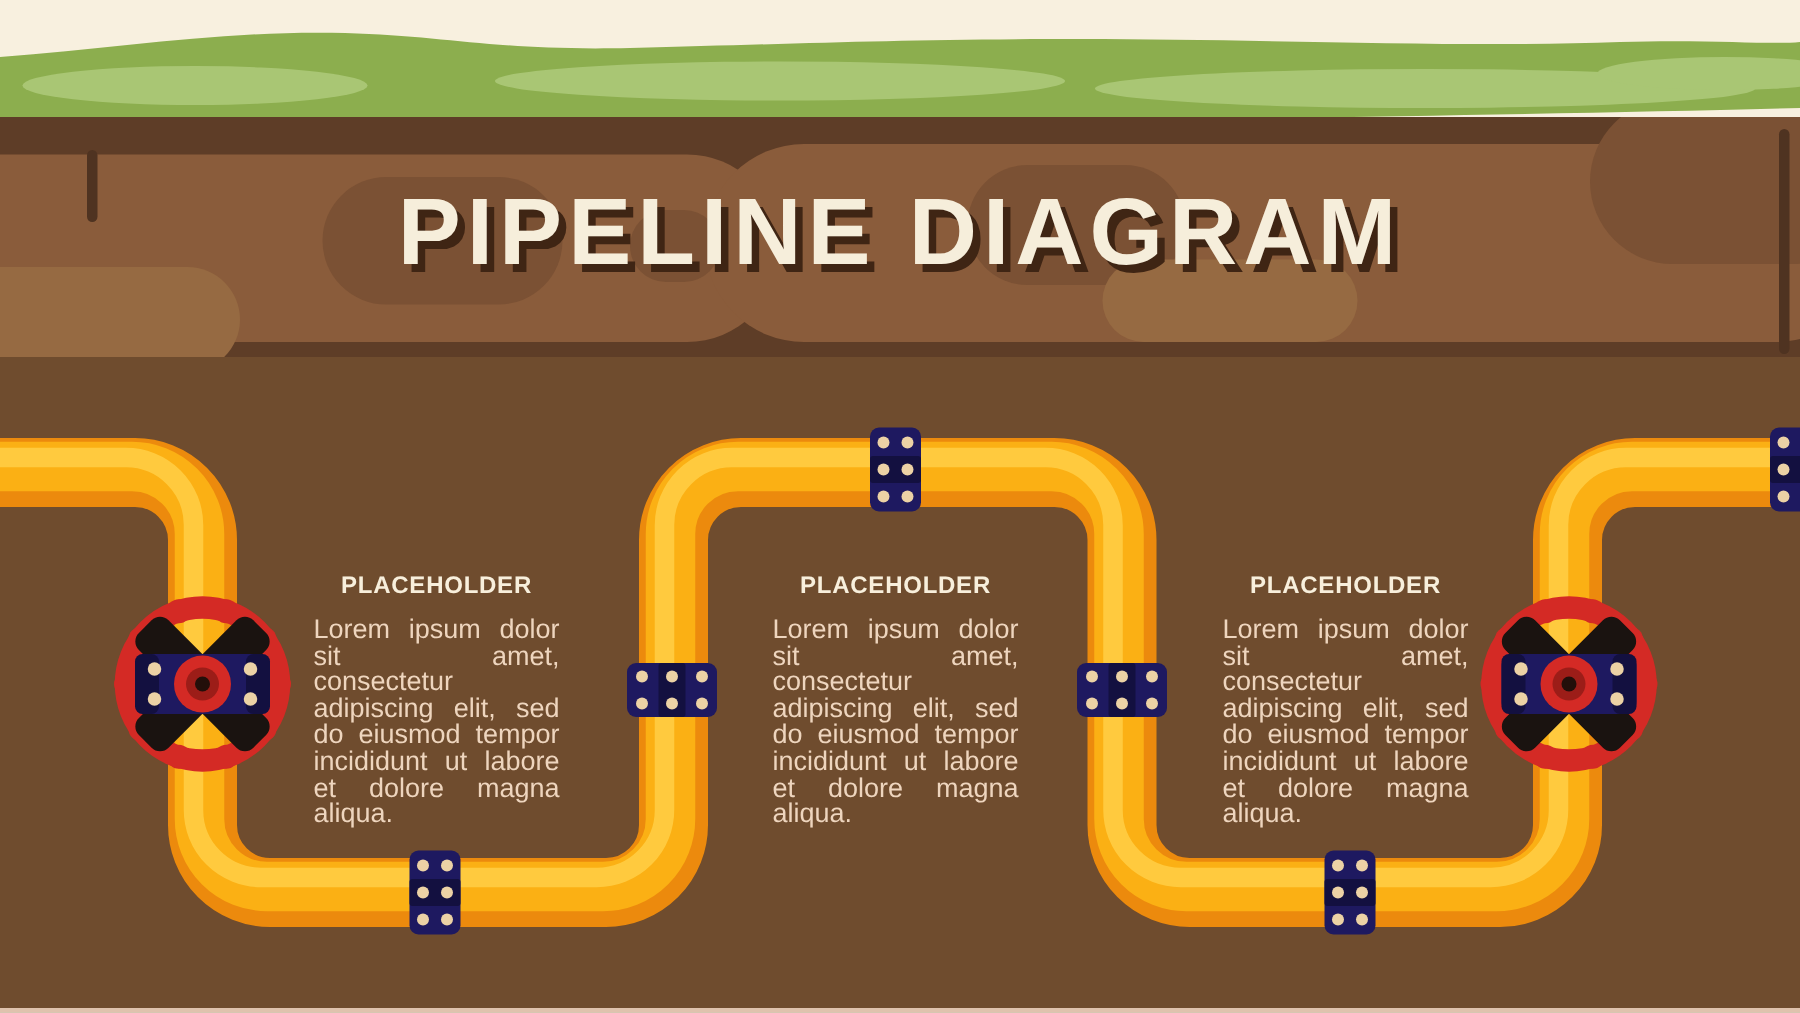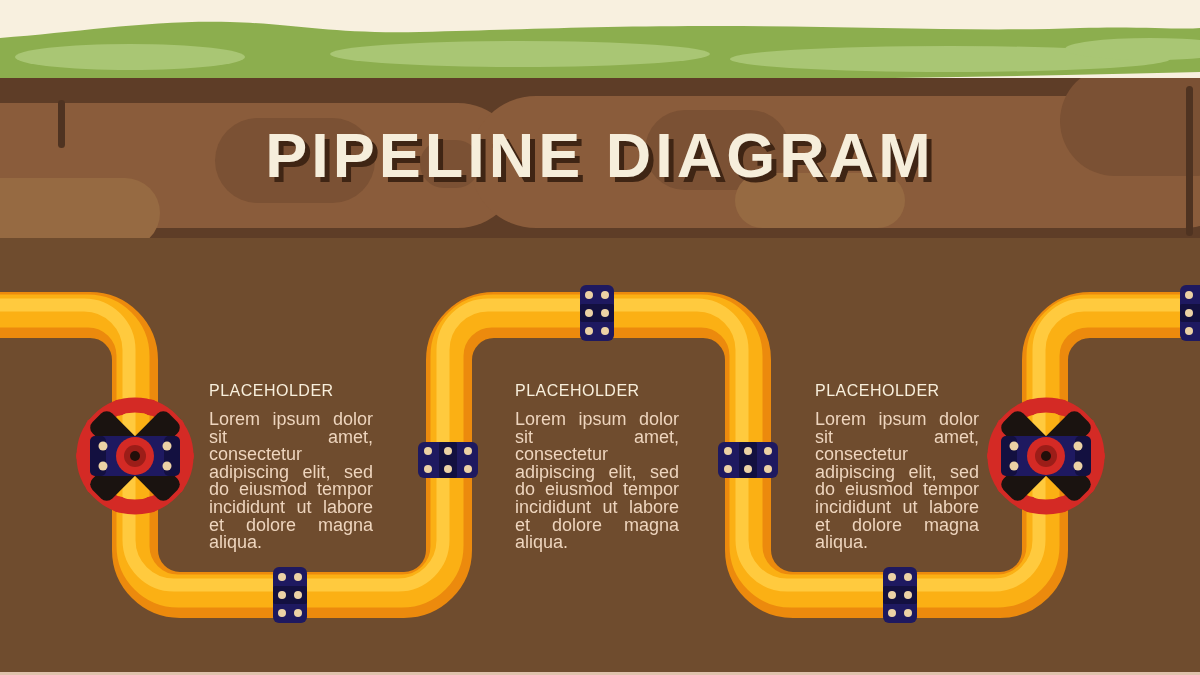--- a/index.html
+++ b/index.html
@@ -27,22 +27,22 @@
   .p-light{fill:none;stroke:var(--pipe-light);stroke-width:13;stroke-linejoin:round;}
   .navy{fill:var(--flange-navy);}
   .navyd{fill:var(--flange-navy-dark);}
   .bolt{fill:var(--bolt);}
   .red{fill:var(--valve-red);}
   .ring{fill:none;stroke:var(--valve-red);stroke-width:15;}
   .xarm{fill:var(--valve-black);}
   .hub2{fill:var(--hub-dark);}
   .hub3{fill:var(--hub-center);}
   .tb{position:absolute;top:382px;width:164px;}
-  .tb h2{margin:0 0 11px;font-size:16px;font-weight:normal;letter-spacing:.5px;
-         text-align:left;color:var(--heading-text);}
+  .tb h2{margin:0 0 11px;font-size:16px;font-weight:bold;letter-spacing:.5px;
+         text-align:center;color:var(--heading-text);}
   .tb p{margin:0;font-size:18px;line-height:17.6px;text-align:justify;
         color:var(--body-text);}
   .tb-1{left:209px;} .tb-2{left:515px;} .tb-3{left:815px;}
 </style>
 </head>
 <body>
 
 <div class="stage">
 
   <div class="sky"></div>

